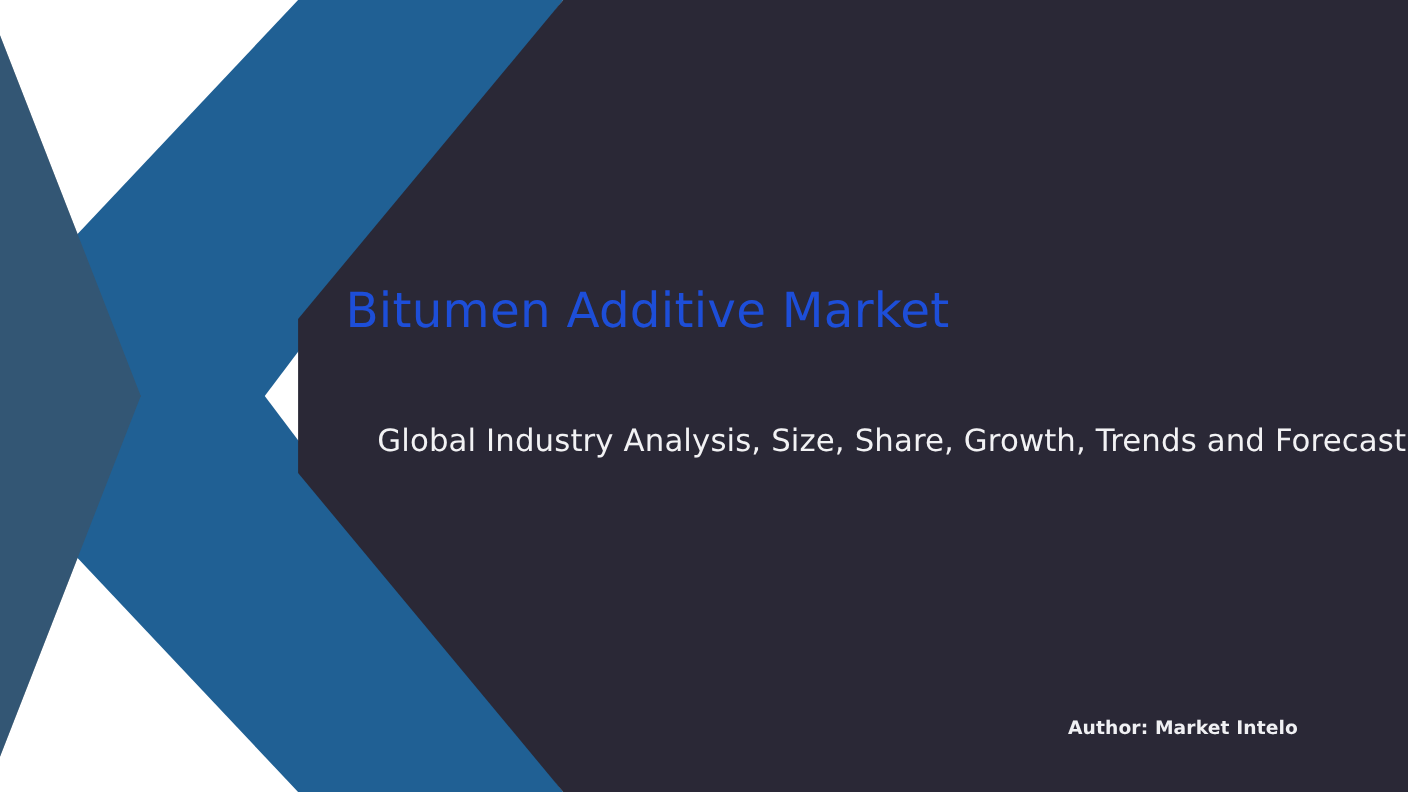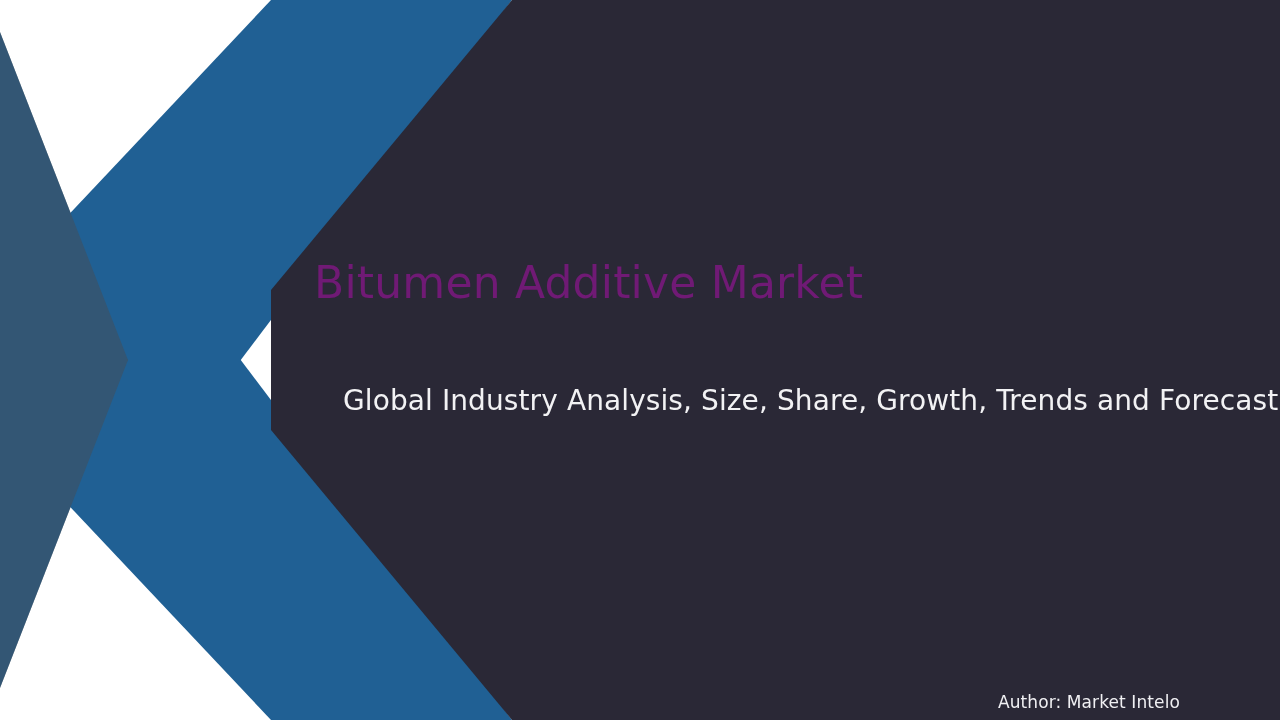--- a/index.html
+++ b/index.html
@@ -32,21 +32,21 @@
   }
   .title {
     position: absolute;
     left: 314px;
     top: 258px;
     width: 900px;
     font-size: 44px;
     font-weight: 400;
     line-height: 1.15;
     letter-spacing: 0.2px;
-    color: #701a75;
+    color: #1d4ed8;
     white-space: nowrap;
   }
   .subtitle {
     position: absolute;
     left: 314px;
     top: 383px;
     width: 920px;
     font-size: 28px;
     font-weight: 400;
     line-height: 1.3;
@@ -55,25 +55,24 @@
     white-space: nowrap;
     margin-left: 29px;
   }
   .author {
     position: absolute;
     left: 700px;
     top: 652px;
     width: 480px;
     text-align: right;
     font-size: 17px;
-    font-weight: 400;
+    font-weight: 700;
     letter-spacing: 0.1px;
     color: #f0f0f3;
     white-space: nowrap;
-    margin-top: 40px;
   }
 </style>
 </head>
 <body>
 
 <div id="slide">
 
   <svg id="decoration" viewBox="0 0 1280 720" width="1280" height="720" preserveAspectRatio="none" aria-hidden="true">
 
     <rect x="0" y="0" width="1280" height="720" fill="#ffffff"></rect>

